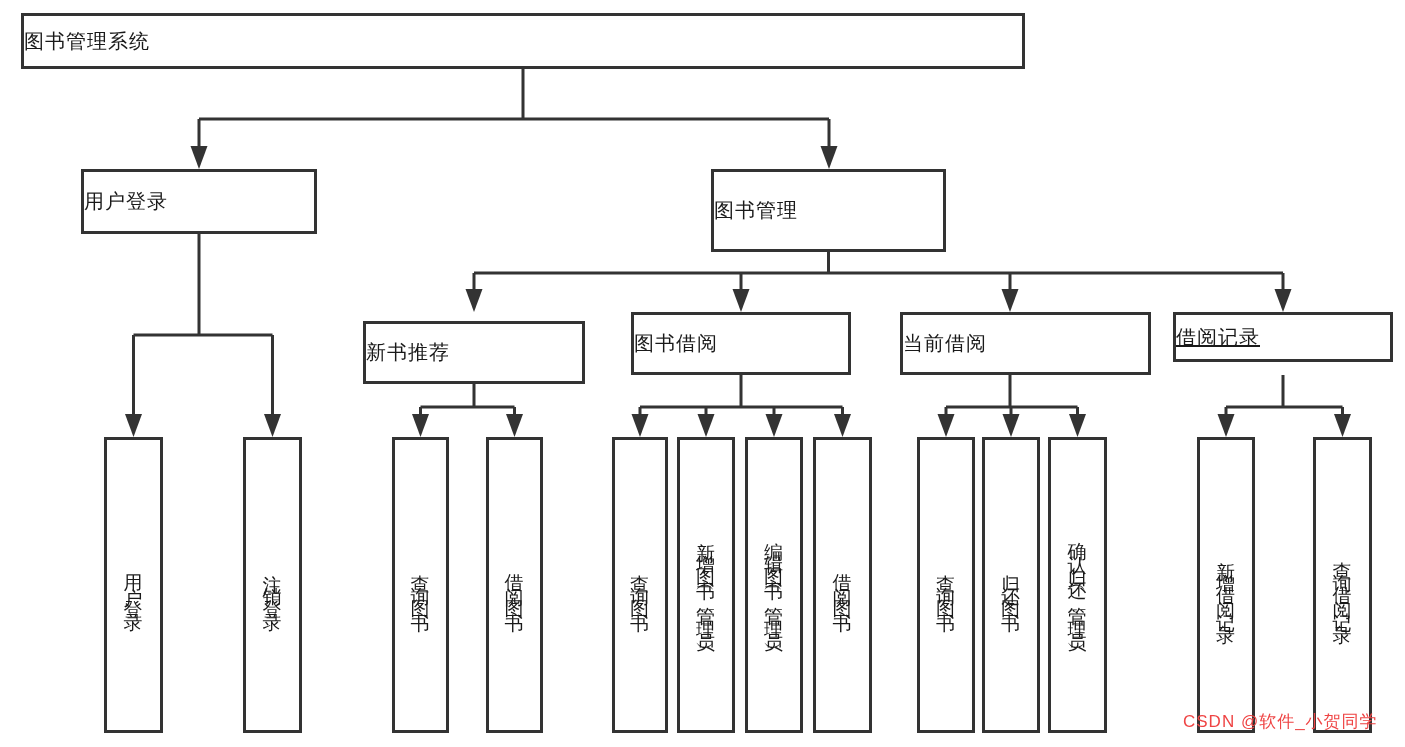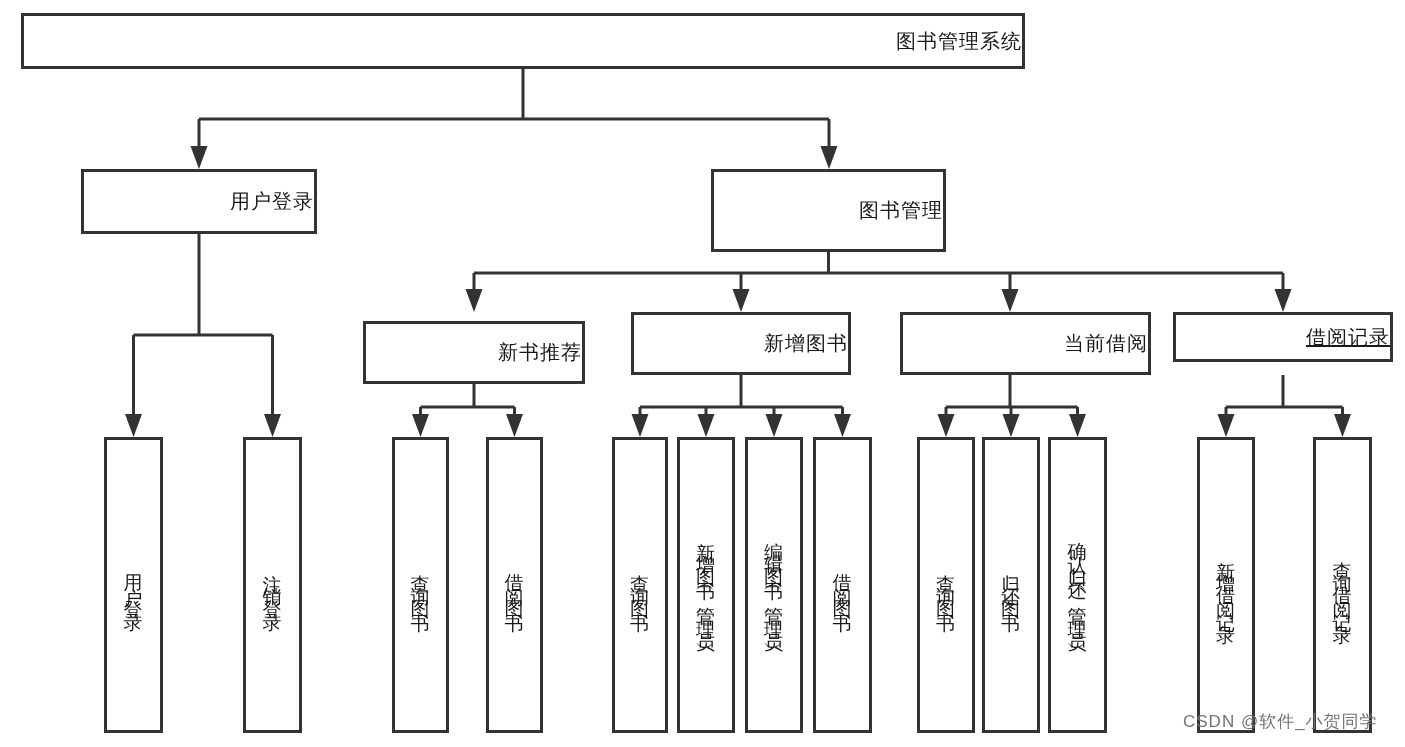--- a/index.html
+++ b/index.html
@@ -6,29 +6,29 @@
   body{
     width:1405px;height:747px;background:#ffffff;overflow:hidden;position:relative;
     font-family:"Liberation Sans","DejaVu Sans",sans-serif;
   }
   #stage{position:absolute;left:0;top:0;width:1405px;height:747px;}
   #connectors{position:absolute;left:0;top:0;z-index:1;}
   .node{
     position:absolute;background:#ffffff;border:3px solid #333333;box-sizing:border-box;
     z-index:2;color:#1a1a1a;
   }
-  .hbox{display:flex;align-items:center;justify-content:flex-end;font-size:20px;letter-spacing:1px;}
+  .hbox{display:flex;align-items:center;justify-content:flex-start;font-size:20px;letter-spacing:1px;}
   .vbox{display:flex;align-items:center;justify-content:center;}
   .vbox span{
     writing-mode:vertical-rl;text-orientation:mixed;
     font-size:19px;letter-spacing:13px;line-height:1;white-space:nowrap;
   }
   #watermark{
     position:absolute;left:1183px;top:710px;z-index:5;
-    font-size:17px;color:#737373;letter-spacing:1px;white-space:nowrap;
+    font-size:17px;color:#ef4444;letter-spacing:1px;white-space:nowrap;
   }
   path.edge{fill:none;stroke:#333333;stroke-width:3;}
   polygon.arrow{fill:#333333;stroke:none;}
 </style>
 </head>
 <body>
 
 <div id="stage">
 
   <svg id="connectors" width="1405" height="747" viewBox="0 0 1405 747" xmlns="http://www.w3.org/2000/svg">
@@ -89,21 +89,21 @@
     <span>用户登录</span>
   </div>
   <div class="node hbox" style="left:711px;top:169px;width:235px;height:83px;">
     <span>图书管理</span>
   </div>
 
   <div class="node hbox" style="left:363px;top:321px;width:222px;height:63px;">
     <span>新书推荐</span>
   </div>
   <div class="node hbox" style="left:631px;top:312px;width:220px;height:63px;">
-    <span>新增图书</span>
+    <span>图书借阅</span>
   </div>
   <div class="node hbox" style="left:900px;top:312px;width:251px;height:63px;">
     <span>当前借阅</span>
   </div>
   <div class="node hbox" style="left:1173px;top:312px;width:220px;height:50px;text-decoration:underline;">
     <span>借阅记录</span>
   </div>
 
   <div class="node vbox" style="left:104px;top:437px;width:59px;height:296px;">
     <span>用户登录</span>

